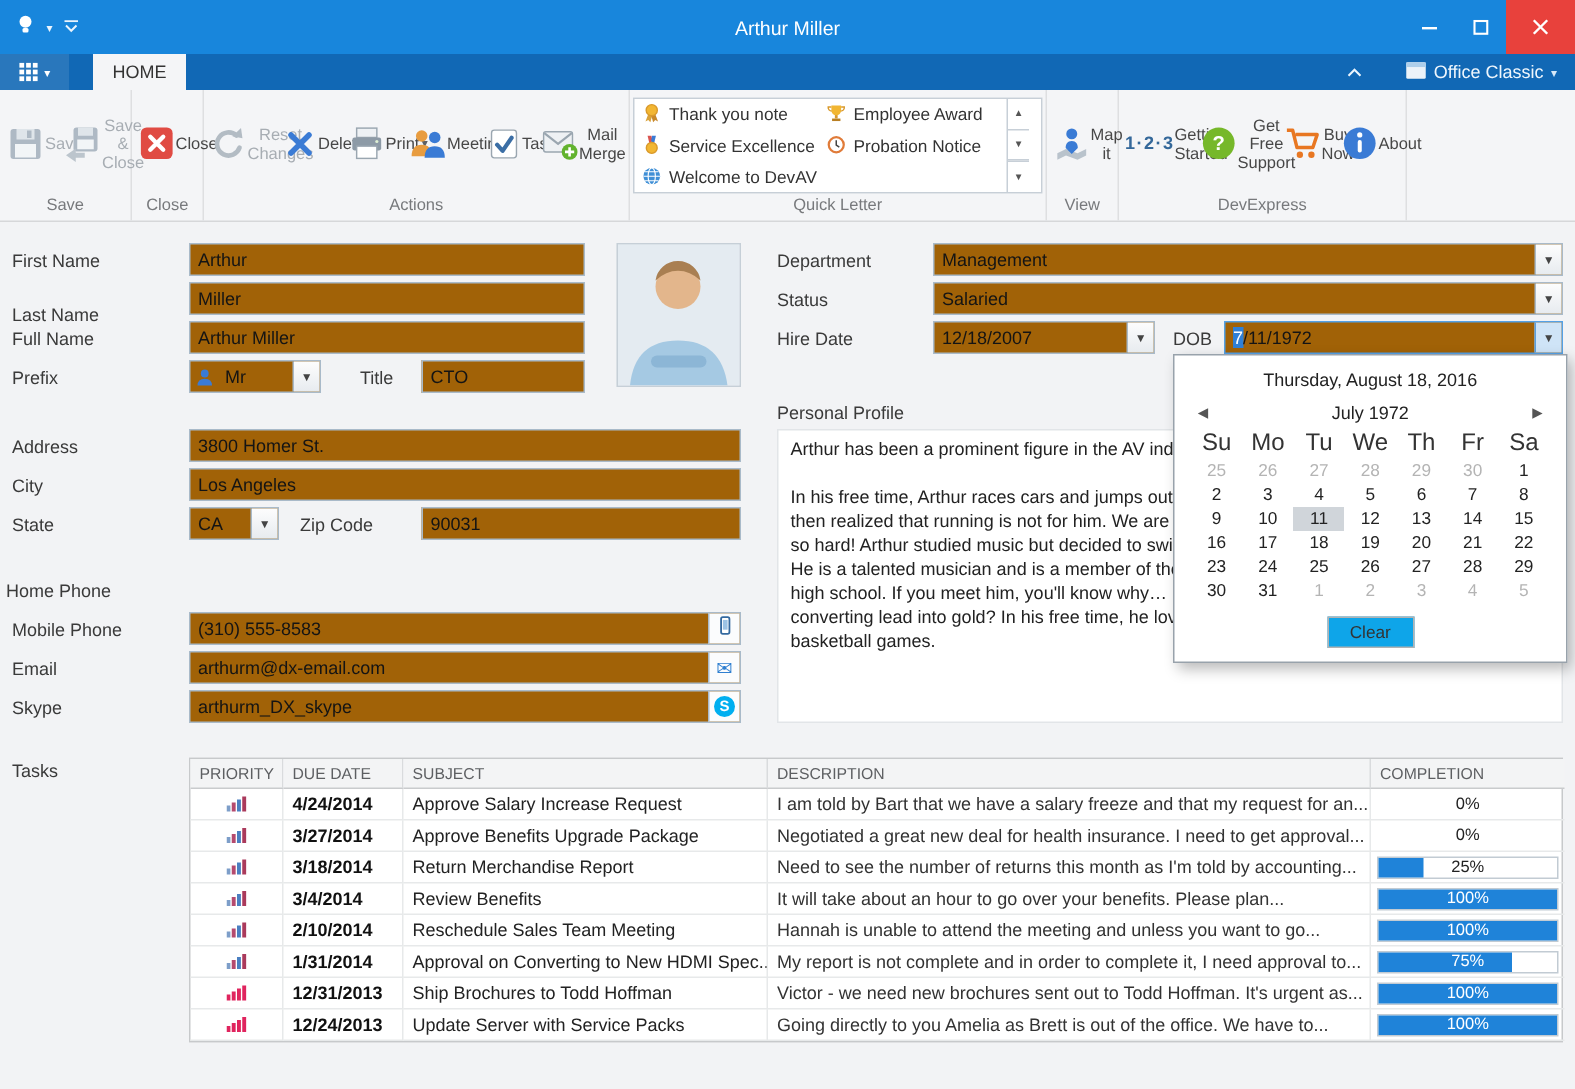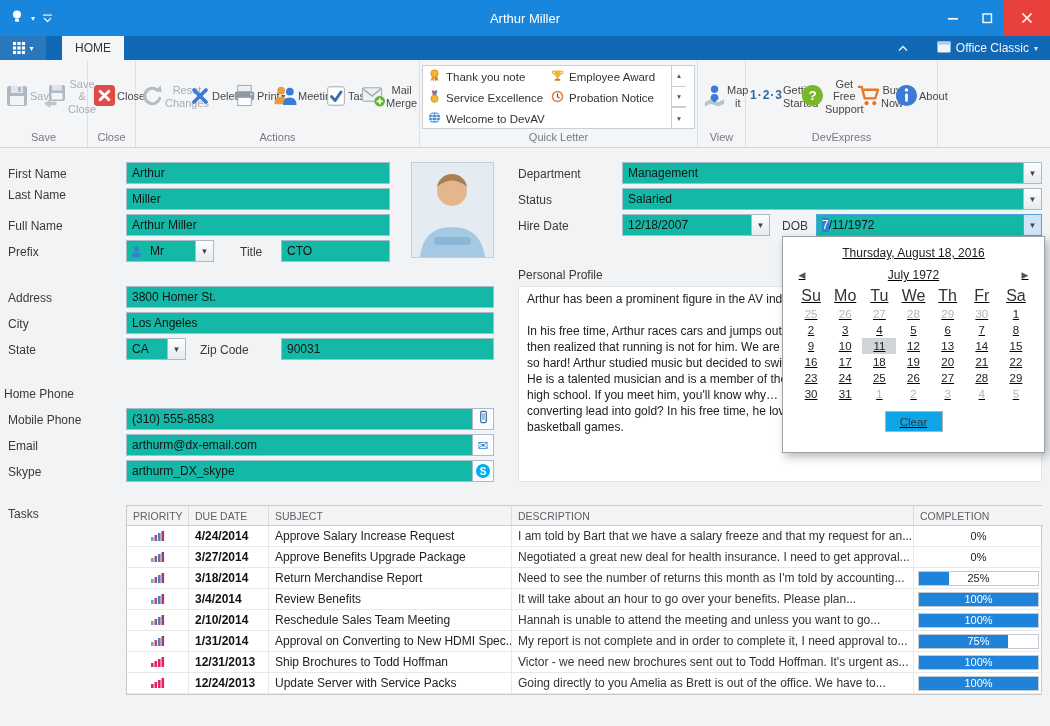--- a/index.html
+++ b/index.html
@@ -39,36 +39,36 @@
   .ql-box{display:flex;margin:5px 2px 0 2px;border:1px solid #c7cfd7;background:#fff;height:64px;}
   .ql-items{display:grid;grid-template-rows:repeat(3,21px);grid-auto-flow:column;grid-auto-columns:123px;padding:0 1px;}
   .ql-item{display:flex;align-items:center;gap:5px;font-size:11.5px;color:#333;padding:0 4px;white-space:nowrap;overflow:hidden;}
   .ql-strip{width:15px;border-left:1px solid #c7cfd7;display:flex;flex-direction:column;}
   .ql-strip span{flex:1;display:flex;align-items:center;justify-content:center;font-size:6.5px;color:#555;border-bottom:1px solid #c7cfd7;}
   .ql-strip span:last-child{border-bottom:none;}
 
   
   .content-bg{position:absolute;left:0;top:148px;right:0;bottom:0;background:#f2f3f5;}
   .lbl{position:absolute;font-size:12px;color:#3a3a3a;white-space:nowrap;}
-  .field{position:absolute;height:22px;background:#14b8a6;border:1px solid #a9bac9;display:flex;align-items:center;}
+  .field{position:absolute;height:22px;background:#a16207;border:1px solid #a9bac9;display:flex;align-items:center;}
   .field .fval{flex:1;padding:0 5px;font-size:12px;color:#141414;white-space:nowrap;overflow:hidden;}
   .combo-btn{width:18px;align-self:stretch;border-left:1px solid #a9bac9;background:linear-gradient(#fdfdfd,#e7ebef);display:flex;align-items:center;justify-content:center;font-size:8px;color:#444;}
   .combo-btn.active{background:#cfe4f7;border-left-color:#5a9fdd;}
   .trail-btn{width:21px;align-self:stretch;border-left:1px solid #a9bac9;background:#fbfcfd;display:flex;align-items:center;justify-content:center;}
   .field.focus{border-color:#54a1e6;}
   .sel{background:#2f80d6;color:#fff;}
   .lead-icon{width:18px;display:flex;align-items:center;justify-content:center;}
   .phone-glyph{color:#2f7fd0;font-size:13px;line-height:1;}
   .mail-glyph{color:#2f7fd0;font-size:13px;line-height:1;}
   .skype-badge{width:14px;height:14px;border-radius:50%;background:#00aff0;color:#fff;font-size:10px;font-weight:bold;display:flex;align-items:center;justify-content:center;}
   .photo{position:absolute;left:411px;top:162px;width:83px;height:96px;border:1px solid #c6cfd7;background:#e9eef2;}
   .profile-box{position:absolute;left:518px;top:286px;width:524px;height:196px;background:#fff;border:1px solid #e2e5e8;padding:5px 8px;font-size:12px;color:#222;line-height:1.33;white-space:pre-line;overflow:hidden;}
 
   
-  .cal{position:absolute;left:782px;top:236px;width:263px;background:#fff;border:1px solid #98a2ab;box-shadow:3px 4px 9px rgba(0,0,0,.28);z-index:20;padding:5px 11px 20px;text-decoration:underline;}
+  .cal{position:absolute;left:782px;top:236px;width:263px;background:#fff;border:1px solid #98a2ab;box-shadow:3px 4px 9px rgba(0,0,0,.28);z-index:20;padding:5px 11px 9px;}
   .cal-today{text-align:center;font-size:12px;color:#222;padding:4px 0 7px;}
   .cal-nav{display:flex;align-items:center;padding:1px 0 4px;}
   .cal-nav .arrow{width:16px;font-size:9px;color:#555;text-align:center;}
   .cal-month{flex:1;text-align:center;font-size:12px;color:#222;}
   .cal-grid{display:grid;grid-template-columns:repeat(7,1fr);}
   .cal-wd{height:20px;display:flex;align-items:center;justify-content:center;font-size:16px;color:#333;}
   .cal-day{height:16px;display:flex;align-items:center;justify-content:center;font-size:11.5px;color:#222;}
   .cal-day.muted{color:#b4b4b4;}
   .cal-day.selected{background:#d0d5da;}
   .cal-clear{display:block;margin:9px auto 0;width:58px;height:21px;background:#0ea5e9;border:1px solid #b2b2b2;font-size:11.5px;color:#333;}
@@ -381,21 +381,21 @@
       </div>
       <div class="rgroup-caption">DevExpress</div>
     </div>
 
     <div style="flex:1"></div>
   </div>
 
   <div class="content-bg"></div>
 
   <div class="lbl" style="left:8px;top:167px">First Name</div>
-  <div class="lbl" style="left:8px;top:188px">Last Name</div>
+  <div class="lbl" style="left:8px;top:203px">Last Name</div>
   <div class="lbl" style="left:8px;top:219px">Full Name</div>
   <div class="lbl" style="left:8px;top:245px">Prefix</div>
   <div class="lbl" style="left:8px;top:291px">Address</div>
   <div class="lbl" style="left:8px;top:317px">City</div>
   <div class="lbl" style="left:8px;top:343px">State</div>
   <div class="lbl" style="left:4px;top:387px">Home Phone</div>
   <div class="lbl" style="left:8px;top:413px">Mobile Phone</div>
   <div class="lbl" style="left:8px;top:439px">Email</div>
   <div class="lbl" style="left:8px;top:465px">Skype</div>
   <div class="lbl" style="left:8px;top:507px">Tasks</div>

